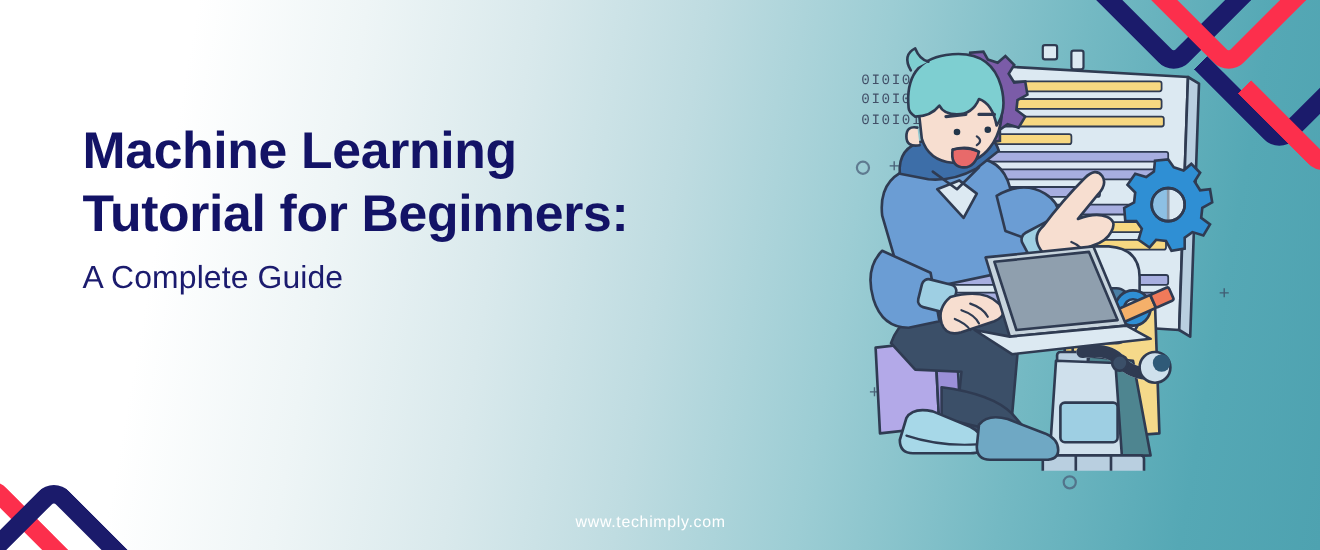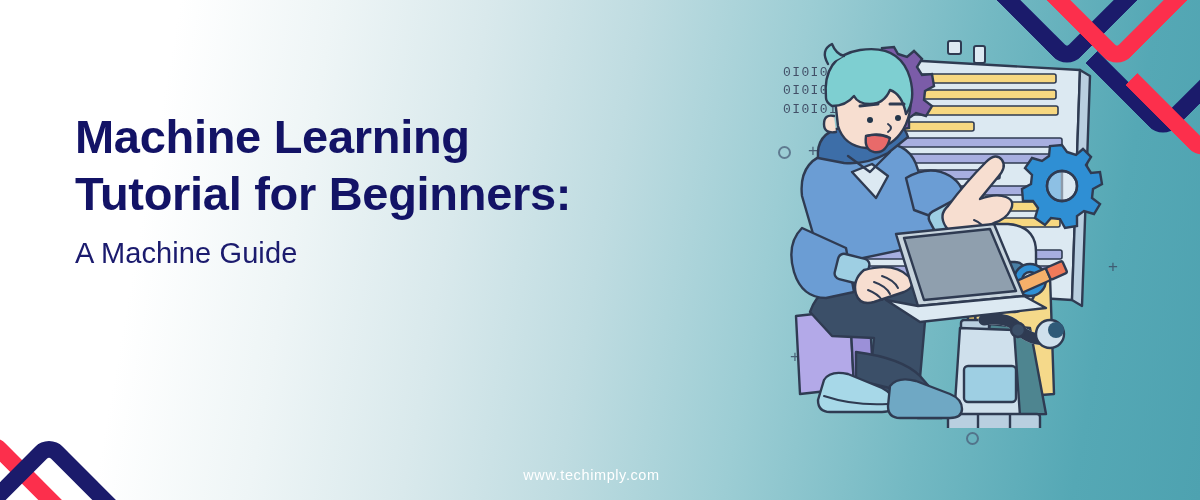--- a/index.html
+++ b/index.html
@@ -130,21 +130,21 @@
   <div class="chevshape" id="tr-red-1"></div>
   <div class="chevshape" id="tr-navy-2"></div>
   <div class="chevshape" id="tr-red-2"></div>
 
   <div class="chevup" id="bl-red-1"></div>
   <div class="chevup" id="bl-navy-1"></div>
 
   <div id="textblock">
     <div id="title">Machine Learning
 Tutorial for Beginners:</div>
-    <div id="subtitle">A Machine Guide</div>
+    <div id="subtitle">A Complete Guide</div>
   </div>
 
   <div id="binary">0I0I0I
 0I0I0I
 0I0I0I</div>
 
   <div class="deco deco-circle" style="left:778px; top:146px; width:13px; height:13px;"></div>
   <div class="deco deco-circle" style="left:855px; top:70px; width:10px; height:10px;"></div>
   <div class="deco deco-circle" style="left:1065px; top:126px; width:12px; height:12px;"></div>
   <div class="deco deco-circle" style="left:966px; top:432px; width:13px; height:13px;"></div>

